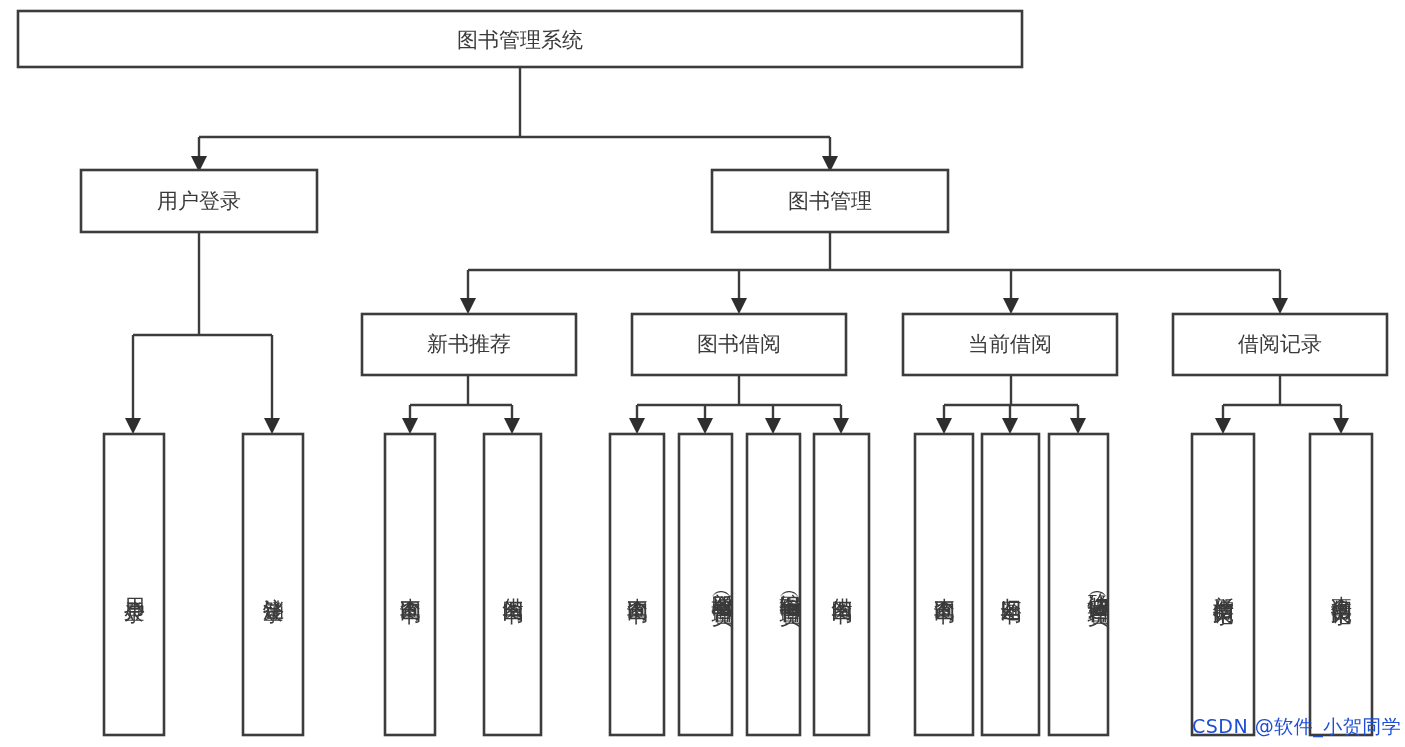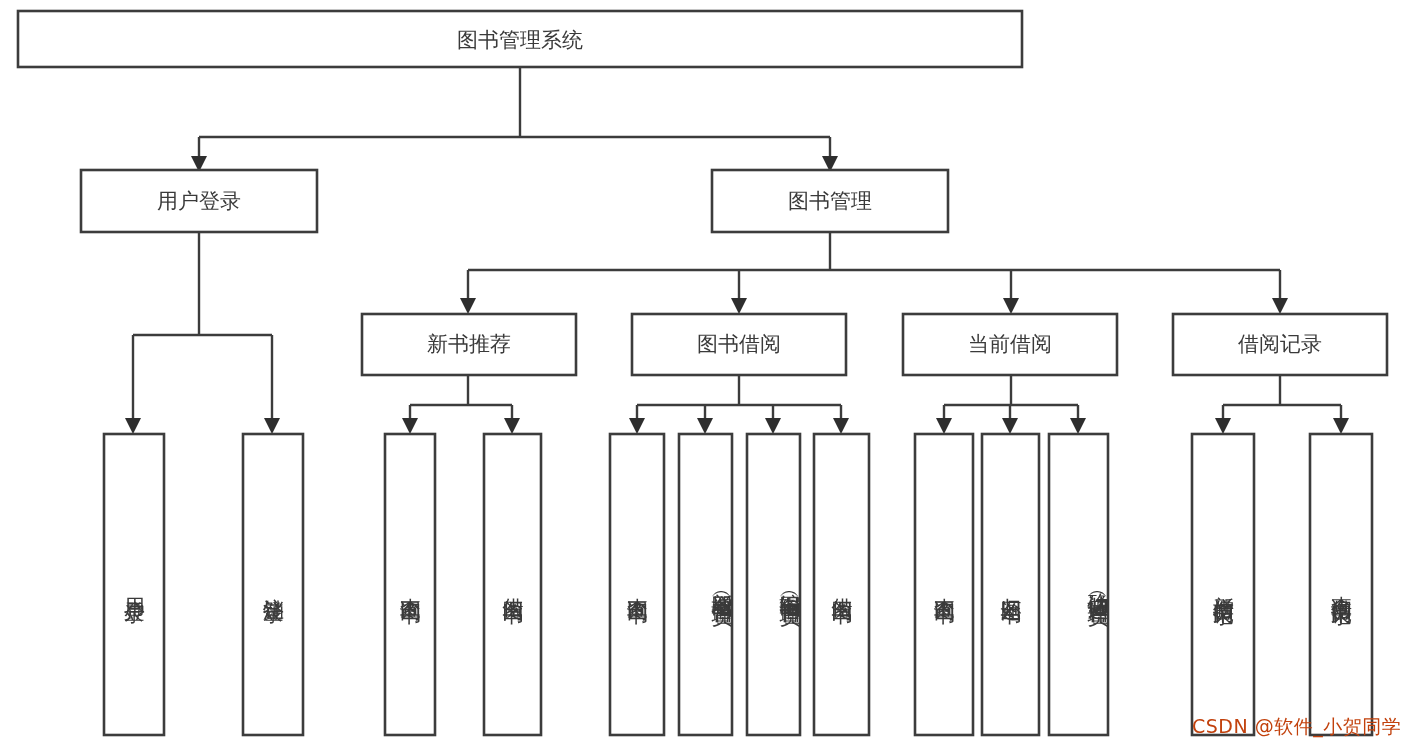--- a/index.html
+++ b/index.html
@@ -62,21 +62,21 @@
     letter-spacing: 2px;
     color: #3a3a3a;
     font-family: "DejaVu Sans", "Liberation Sans", sans-serif;
     font-size: 21px;
     line-height: 1;
     white-space: nowrap;
     pointer-events: none;
   }
   .watermark {
     position: absolute;
-    color: #c2410c;
+    color: #1d4ed8;
     font-family: "DejaVu Sans", "Liberation Sans", sans-serif;
     font-size: 19px;
     letter-spacing: 0.5px;
     white-space: nowrap;
   }
 </style>
 </head>
 <body>
 
 <div id="diagram-root">

